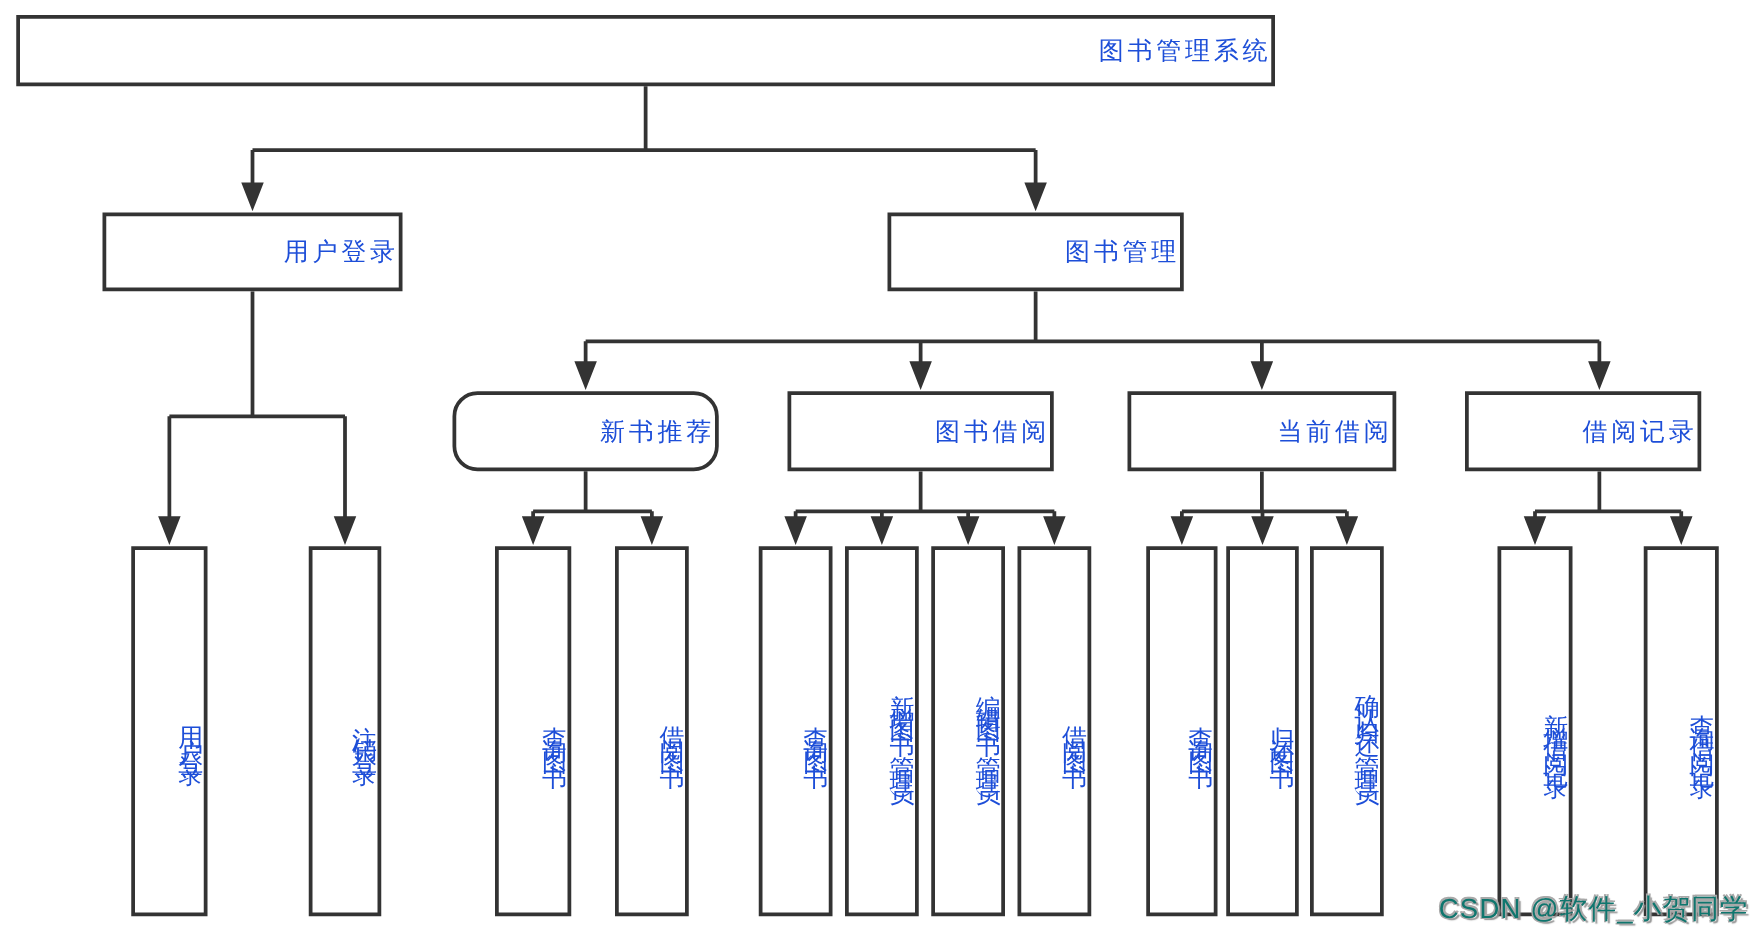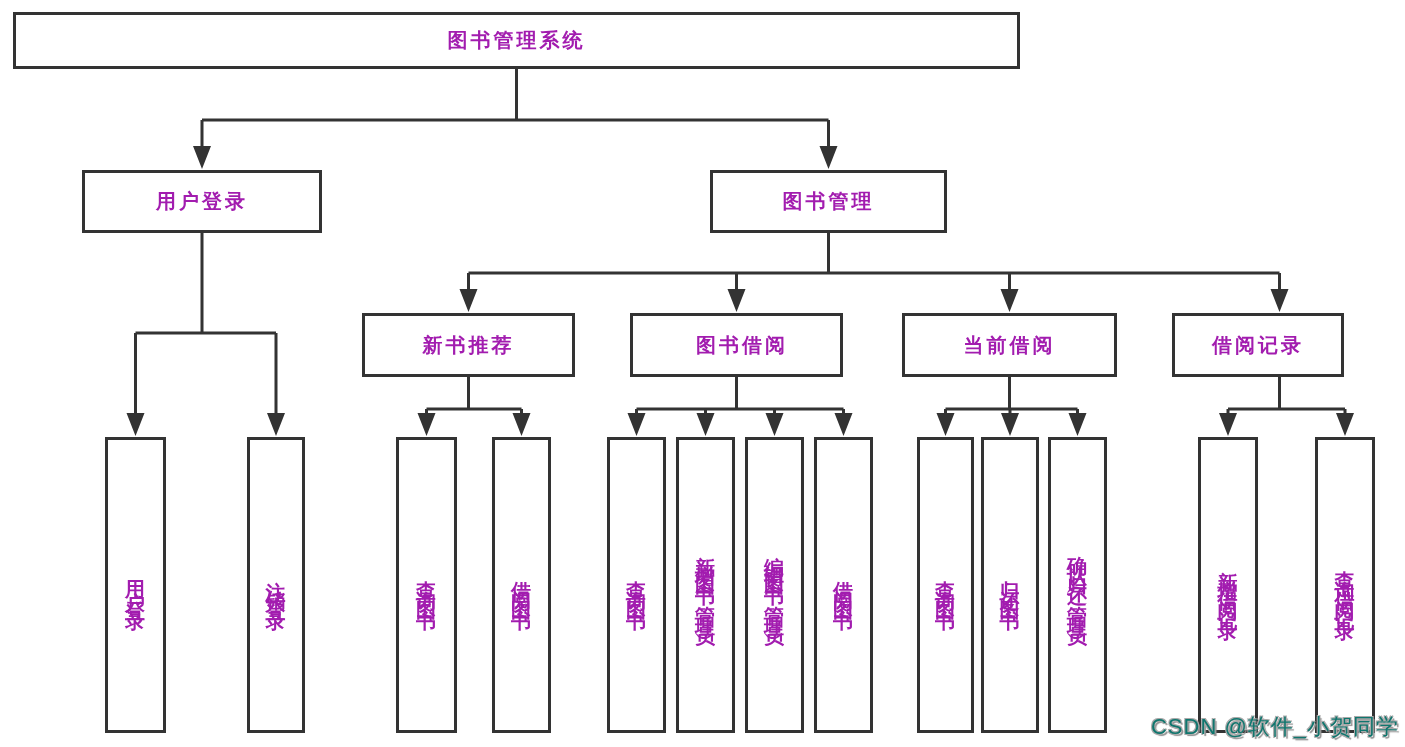--- a/index.html
+++ b/index.html
@@ -14,25 +14,24 @@
   .connector-svg {
     position: absolute;
     left: 0; top: 0;
     width: 1405px; height: 747px;
   }
   .box {
     position: absolute;
     box-sizing: border-box;
     background: #ffffff;
     border: 3px solid #333333;
-    color: #a21caf;
+    color: #1d4ed8;
     display: flex;
     align-items: center;
-    justify-content: center;
-    font-weight: bold;
+    justify-content: flex-end;
   }
   .h-box { font-size: 20px; letter-spacing: 3px; white-space: nowrap; }
   .root-box { font-size: 20px; letter-spacing: 3px; }
   .v-box span {
     writing-mode: vertical-rl;
     text-orientation: mixed;
     font-size: 20px;
     letter-spacing: 10px;
     line-height: 1.1;
   }
@@ -115,30 +114,30 @@
     <span>图书管理系统</span>
   </div>
 
   <div class="box h-box" style="left:82px; top:170px; width:240px; height:63px;">
     <span>用户登录</span>
   </div>
   <div class="box h-box" style="left:710px; top:170px; width:237px; height:63px;">
     <span>图书管理</span>
   </div>
 
-  <div class="box h-box" style="left:362px; top:313px; width:213px; height:64px;">
+  <div class="box h-box" style="left:362px; top:313px; width:213px; height:64px;border-radius:20px;">
     <span>新书推荐</span>
   </div>
   <div class="box h-box" style="left:630px; top:313px; width:213px; height:64px;padding-left:11px;">
     <span>图书借阅</span>
   </div>
   <div class="box h-box" style="left:902px; top:313px; width:215px; height:64px;">
     <span>当前借阅</span>
   </div>
-  <div class="box h-box" style="left:1172px; top:313px; width:172px; height:64px;">
+  <div class="box h-box" style="left:1172px; top:313px; width:189px; height:64px;">
     <span>借阅记录</span>
   </div>
 
   <div class="box v-box" style="left:105px; top:437px; width:61px; height:296px;">
     <span>用户登录</span>
   </div>
   <div class="box v-box" style="left:247px; top:437px; width:58px; height:296px;">
     <span>注销登录</span>
   </div>
 

